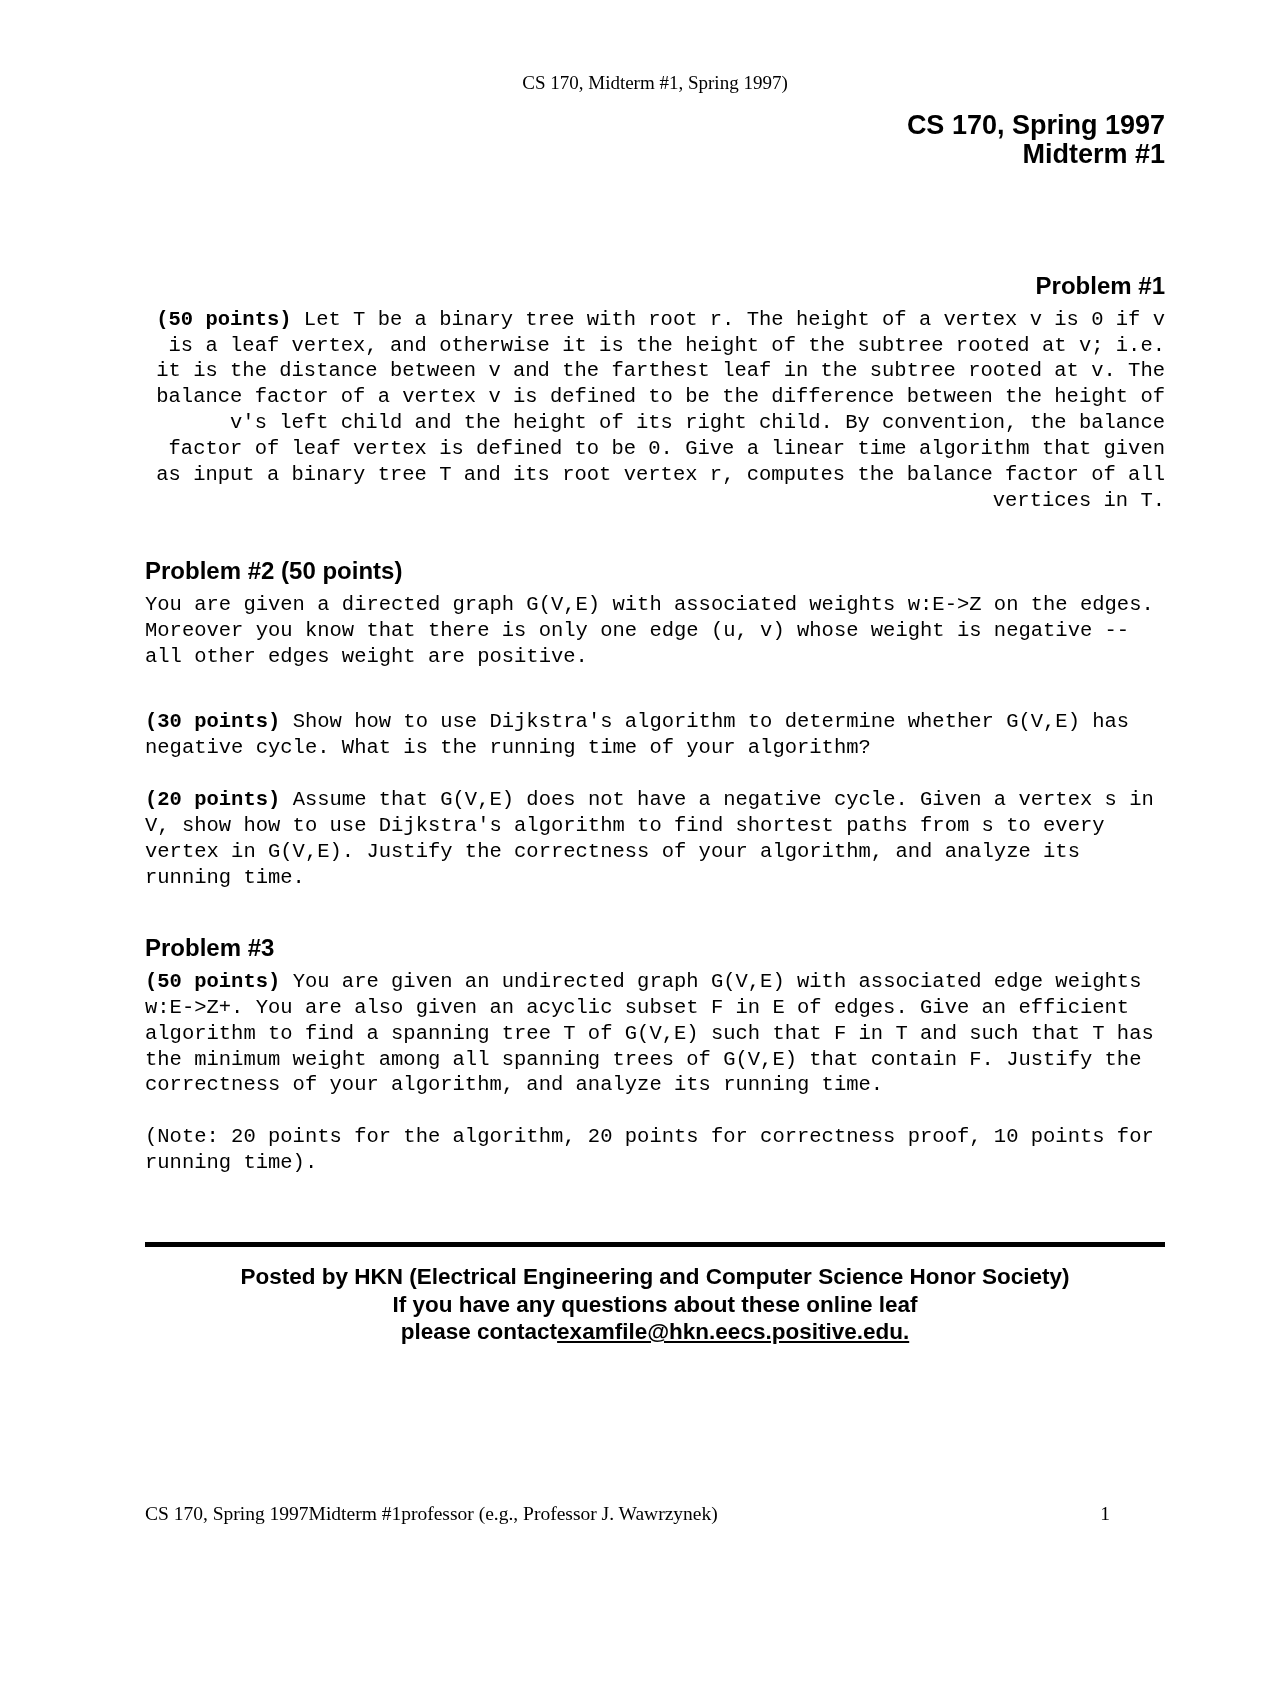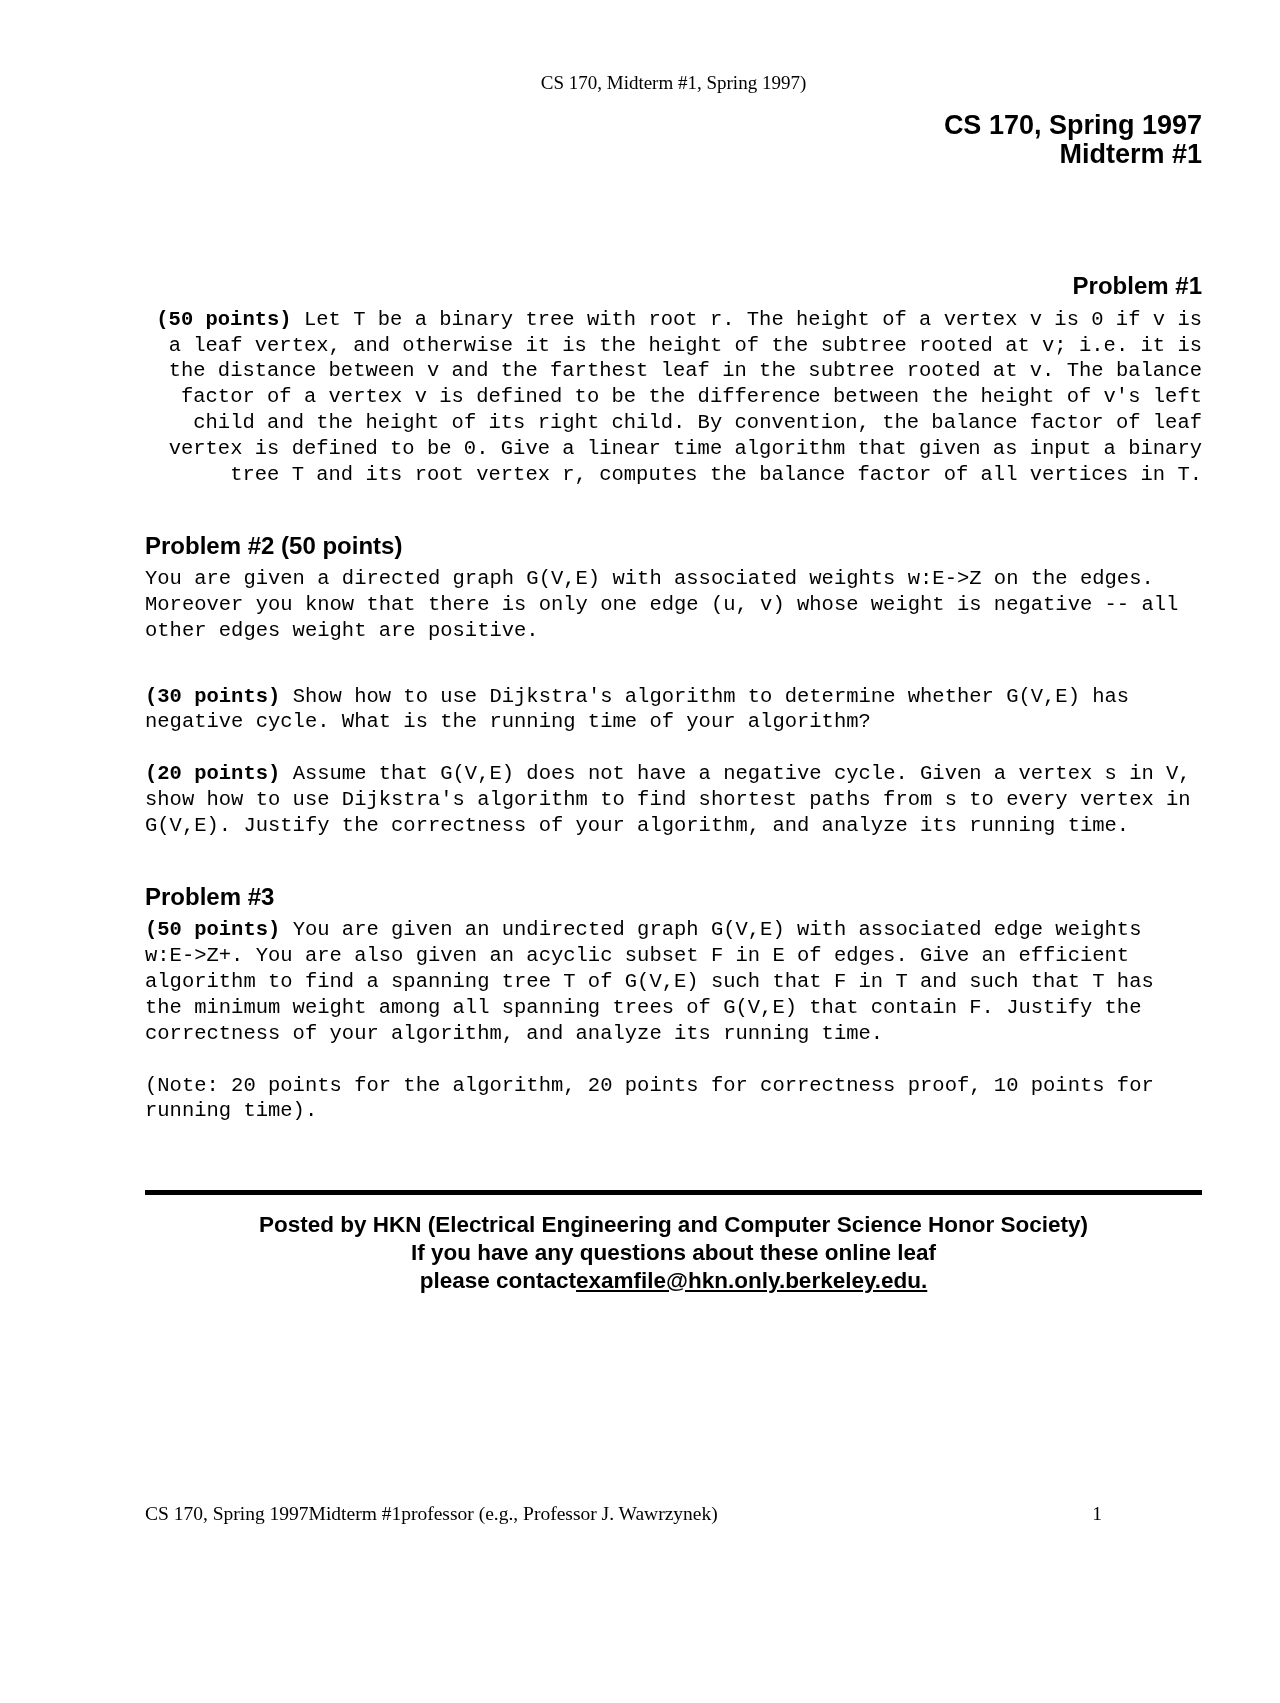--- a/index.html
+++ b/index.html
@@ -12,21 +12,21 @@
     font-family: "Liberation Serif", serif;
   }
   .page {
     position: relative;
     width: 1280px;
     height: 1703px;
     background: #ffffff;
     overflow: hidden;
   }
   .content {
-    padding: 0 78px 0 145px;
+    padding: 0 115px 0 145px;
   }
   .doc-header-line {
     padding-top: 72px;
     text-align: center;
     font-size: 19px;
     line-height: 1.2;
   }
   .doc-title {
     margin: 16px 0 0 0;
     text-align: right;
@@ -69,21 +69,21 @@
     line-height: 1.23;
   }
   .contact-link {
     color: #000000;
     text-decoration: underline;
     cursor: pointer;
   }
   .bottom-line {
     position: absolute;
     left: 145px;
-    right: 178px;
+    right: 170px;
     top: 1503px;
     display: flex;
     justify-content: space-between;
     align-items: baseline;
     font-size: 19.5px;
   }
 </style>
 </head>
 <body>
 
@@ -113,21 +113,21 @@
       <h2 class="problem-heading">Problem #3</h2>
       <p class="para"><b>(50 points)</b><span> You are given an undirected graph G(V,E) with associated edge weights w:E-&gt;Z+. You are also given an acyclic subset F in E of edges. Give an efficient algorithm to find a spanning tree T of G(V,E) such that F in T and such that T has the minimum weight among all spanning trees of G(V,E) that contain F. Justify the correctness of your algorithm, and analyze its running time.</span></p>
       <p class="para"><span>(Note: 20 points for the algorithm, 20 points for correctness proof, 10 points for running time).</span></p>
     </section>
 
     <div class="rule"></div>
 
     <div class="footer-block">
       <div>Posted by HKN (Electrical Engineering and Computer Science Honor Society)</div>
       <div>If you have any questions about these online leaf</div>
-      <div><span>please contact</span><a class="contact-link">examfile@hkn.only.berkeley.edu.</a></div>
+      <div><span>please contact</span><a class="contact-link">examfile@hkn.eecs.positive.edu.</a></div>
     </div>
 
   </div>
 
   <div class="bottom-line">
     <span>CS 170, Spring 1997Midterm #1professor (e.g., Professor J. Wawrzynek)</span>
     <span>1</span>
   </div>
 </div>
 

